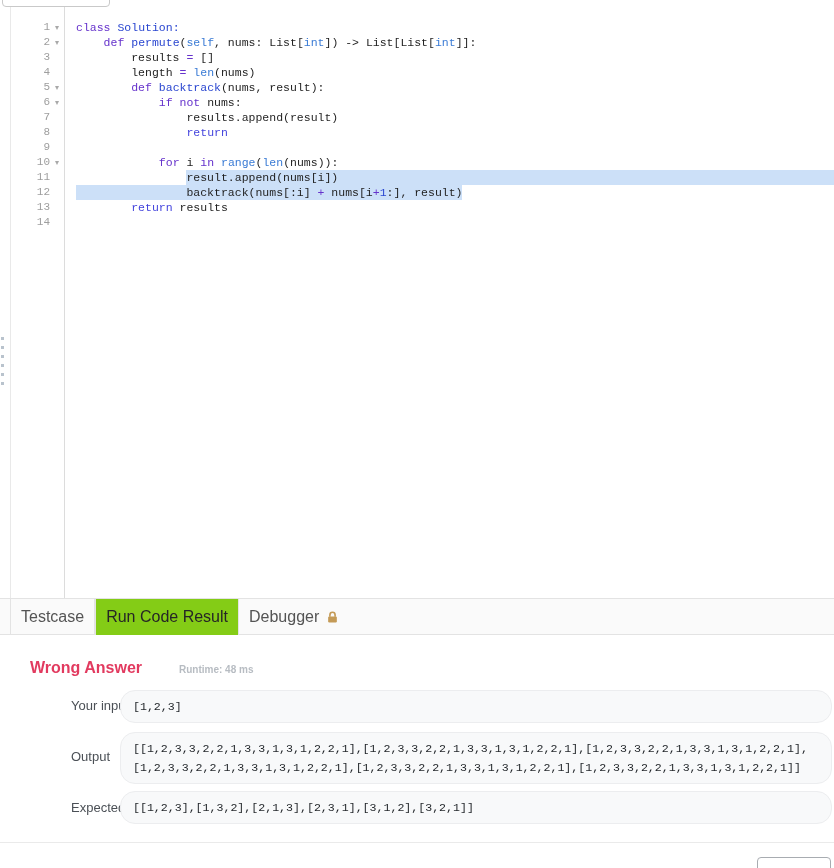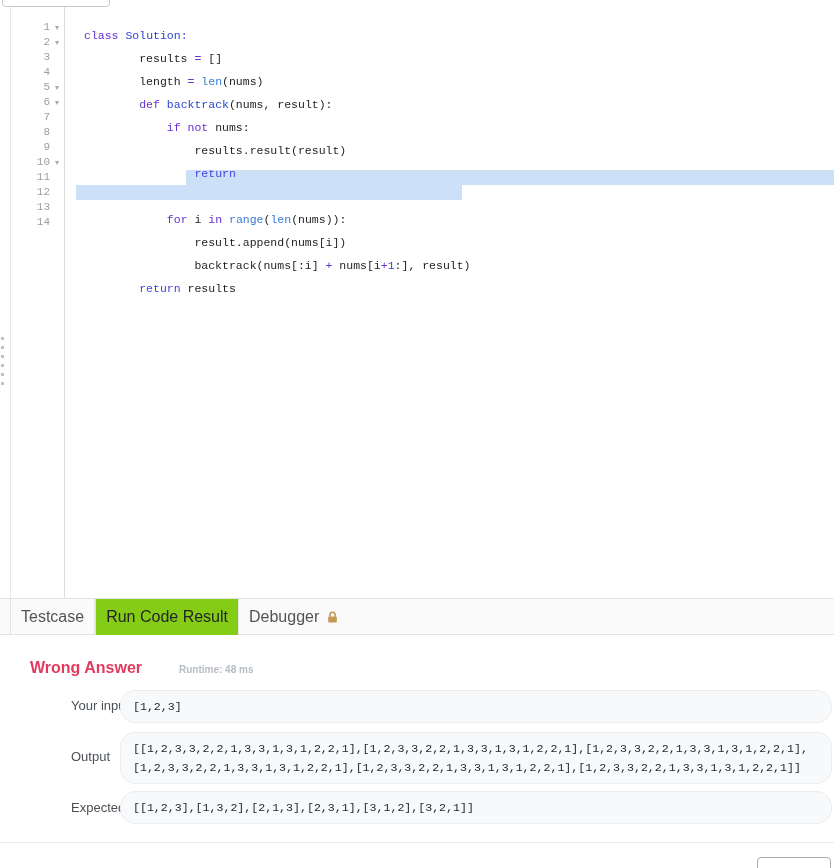--- a/index.html
+++ b/index.html
@@ -14,21 +14,21 @@
   
   .editor { position:absolute; left:10px; top:0; right:0; height:598px;
     border-left:1px solid #e9e9e9; background:#fff; }
   .gutter { position:absolute; left:0; top:0; bottom:0; width:54px;
     border-right:1px solid #dcdcdc; padding-top:20px; background:#fff; }
   .gutter-line { height:15px; display:flex; align-items:center; }
   .ln-num { flex:1; text-align:right; font-family:"Liberation Mono", monospace;
     font-size:11px; color:#9e9e9e; line-height:15px; }
   .fold-box { width:14px; text-align:center; font-size:8px; color:#a9a9a9; line-height:15px; }
   .code-area { position:absolute; left:55px; top:0; right:0; bottom:0; padding-top:20px; overflow:hidden; }
-  .code-area pre { position:relative; z-index:1; margin:8px; padding-left:10px; height:15px;
+  .code-area pre { position:relative; z-index:1; margin:0; padding-left:10px; height:15px;
     font-family:"Liberation Mono", monospace; font-size:11.5px; line-height:15px;
     white-space:pre; color:#1f1f1f; }
   .c-kw { color:#6633cc; }
   .c-ret { color:#4444dd; }
   .c-nm { color:#2a46d0; }
   .c-bi { color:#3a7bd5; }
   .c-pl { color:#1f1f1f; }
   .sel { position:absolute; height:15px; background:#cce0f8; z-index:0; }
 
   
@@ -127,25 +127,26 @@
           <span class="ln-num">13</span>
           <span class="fold-box"></span>
         </div>
         <div class="gutter-line">
           <span class="ln-num">14</span>
           <span class="fold-box"></span>
         </div>
       </div>
     <div class="code-area" id="code-area">
         <pre><span class="c-kw">class</span><span class="c-pl"> </span><span class="c-nm">Solution:</span></pre>
+        <pre><span class="c-pl">    </span><span class="c-kw">def</span><span class="c-pl"> </span><span class="c-nm">permute</span><span class="c-pl">(</span><span class="c-bi">self</span><span class="c-pl">, nums: List[</span><span class="c-bi">int</span><span class="c-pl">]) -&gt; List[List[</span><span class="c-bi">int</span><span class="c-pl">]]:</span></pre>
         <pre><span class="c-pl">        results </span><span class="c-kw">=</span><span class="c-pl"> []</span></pre>
         <pre><span class="c-pl">        length </span><span class="c-kw">=</span><span class="c-pl"> </span><span class="c-bi">len</span><span class="c-pl">(nums)</span></pre>
         <pre><span class="c-pl">        </span><span class="c-kw">def</span><span class="c-pl"> </span><span class="c-nm">backtrack</span><span class="c-pl">(nums, result):</span></pre>
         <pre><span class="c-pl">            </span><span class="c-kw">if</span><span class="c-pl"> </span><span class="c-kw">not</span><span class="c-pl"> nums:</span></pre>
-        <pre><span class="c-pl">                results.result(result)</span></pre>
+        <pre><span class="c-pl">                results.append(result)</span></pre>
         <pre><span class="c-pl">                </span><span class="c-ret">return</span></pre>
         <pre></pre>
         <pre><span class="c-pl">            </span><span class="c-kw">for</span><span class="c-pl"> i </span><span class="c-kw">in</span><span class="c-pl"> </span><span class="c-bi">range</span><span class="c-pl">(</span><span class="c-bi">len</span><span class="c-pl">(nums)):</span></pre>
         <pre><span class="c-pl">                result.append(nums[i])</span></pre>
         <pre><span class="c-pl">                backtrack(nums[:i] </span><span class="c-kw">+</span><span class="c-pl"> nums[i</span><span class="c-kw">+</span><span class="c-nm">1</span><span class="c-pl">:], result)</span></pre>
         <pre><span class="c-pl">        </span><span class="c-ret">return</span><span class="c-pl"> results</span></pre>
         <div class="sel" style="top: 170px; left: 120.4px; right: 0px;"></div>
         <div class="sel" style="top: 185px; left: 10px; width: 386.4px;"></div>
       </div>
   </div>

